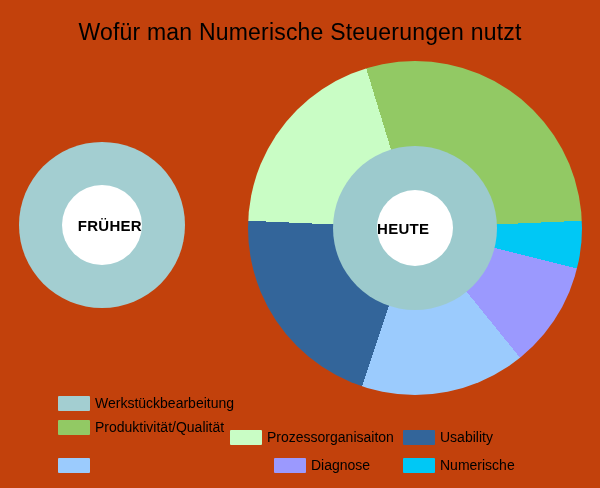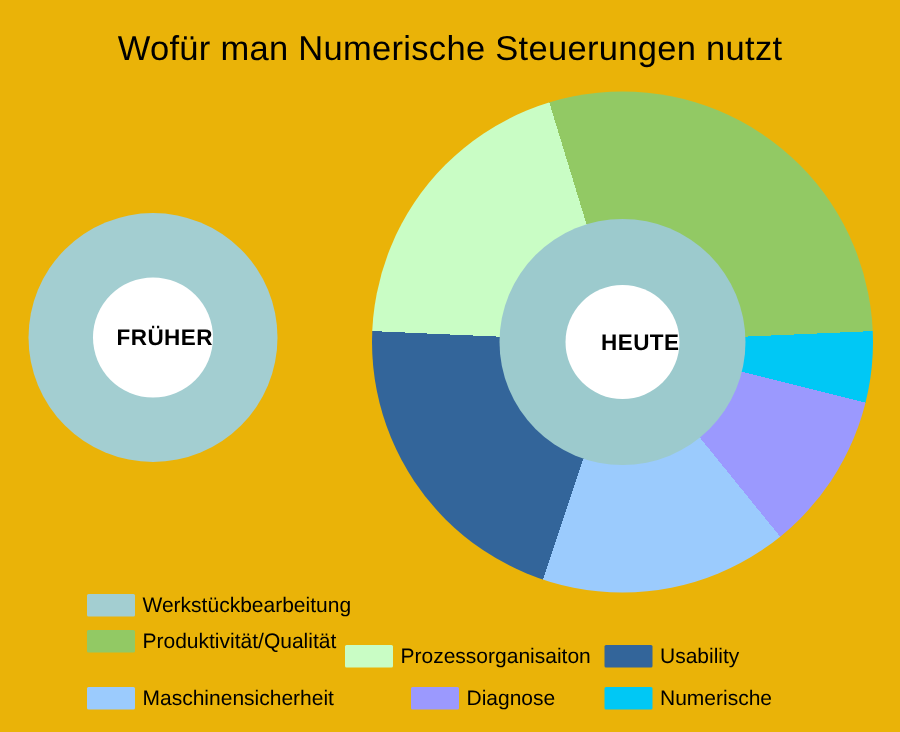--- a/index.html
+++ b/index.html
@@ -1,19 +1,19 @@
 <!DOCTYPE html>
 <html><head>
 <meta charset="utf-8">
 <style>
   html,body{margin:0;padding:0;background:#fff;}
   .canvas{
     position:relative;
     width:600px;height:488px;
-    background:#eab308;
+    background:#c2410c;
     overflow:hidden;
     font-family:"Liberation Sans", sans-serif;
   }
   .chart-title{
     position:absolute;
     left:0; top:19px; width:600px;
     margin:0;
     text-align:center;
     font-size:23px;
     font-weight:400;
@@ -30,21 +30,21 @@
   }
   
   .donut-right{position:absolute;left:248px;top:61px;width:334px;height:334px;}
   .donut-right .outer{position:absolute;inset:0;border-radius:50%;}
   .donut-right .inner-ring{
     position:absolute;left:85px;top:85px;width:164px;height:164px;border-radius:50%;
   }
   .donut-right .hole{
     position:absolute;left:129px;top:129px;width:76px;height:76px;
     background:#fff;border-radius:50%;
-    display:flex;align-items:center;justify-content:flex-end;
+    display:flex;align-items:center;justify-content:flex-start;
   }
   .center-label{
     font-size:15px;font-weight:700;color:#000;letter-spacing:0.3px;
     white-space:nowrap;
   }
   
   .legend-item{
     position:absolute;
     display:flex;align-items:flex-start;
     height:15px;
@@ -103,21 +103,20 @@
       <span class="lbl">Prozessorganisaiton</span>
     </div>
 
     <div class="legend-item li-r2c3">
       <span class="swatch" style="background: rgb(51, 101, 154);"></span>
       <span class="lbl">Usability</span>
     </div>
 
     <div class="legend-item li-r3c1">
       <span class="swatch" style="background: rgb(155, 203, 253);"></span>
-      <span class="lbl">Maschinensicherheit</span>
     </div>
 
     <div class="legend-item li-r3c2">
       <span class="swatch" style="background: rgb(155, 153, 254);"></span>
       <span class="lbl">Diagnose</span>
     </div>
 
     <div class="legend-item li-r3c3">
       <span class="swatch" style="background: rgb(0, 200, 245);"></span>
       <span class="lbl">Numerische</span>

